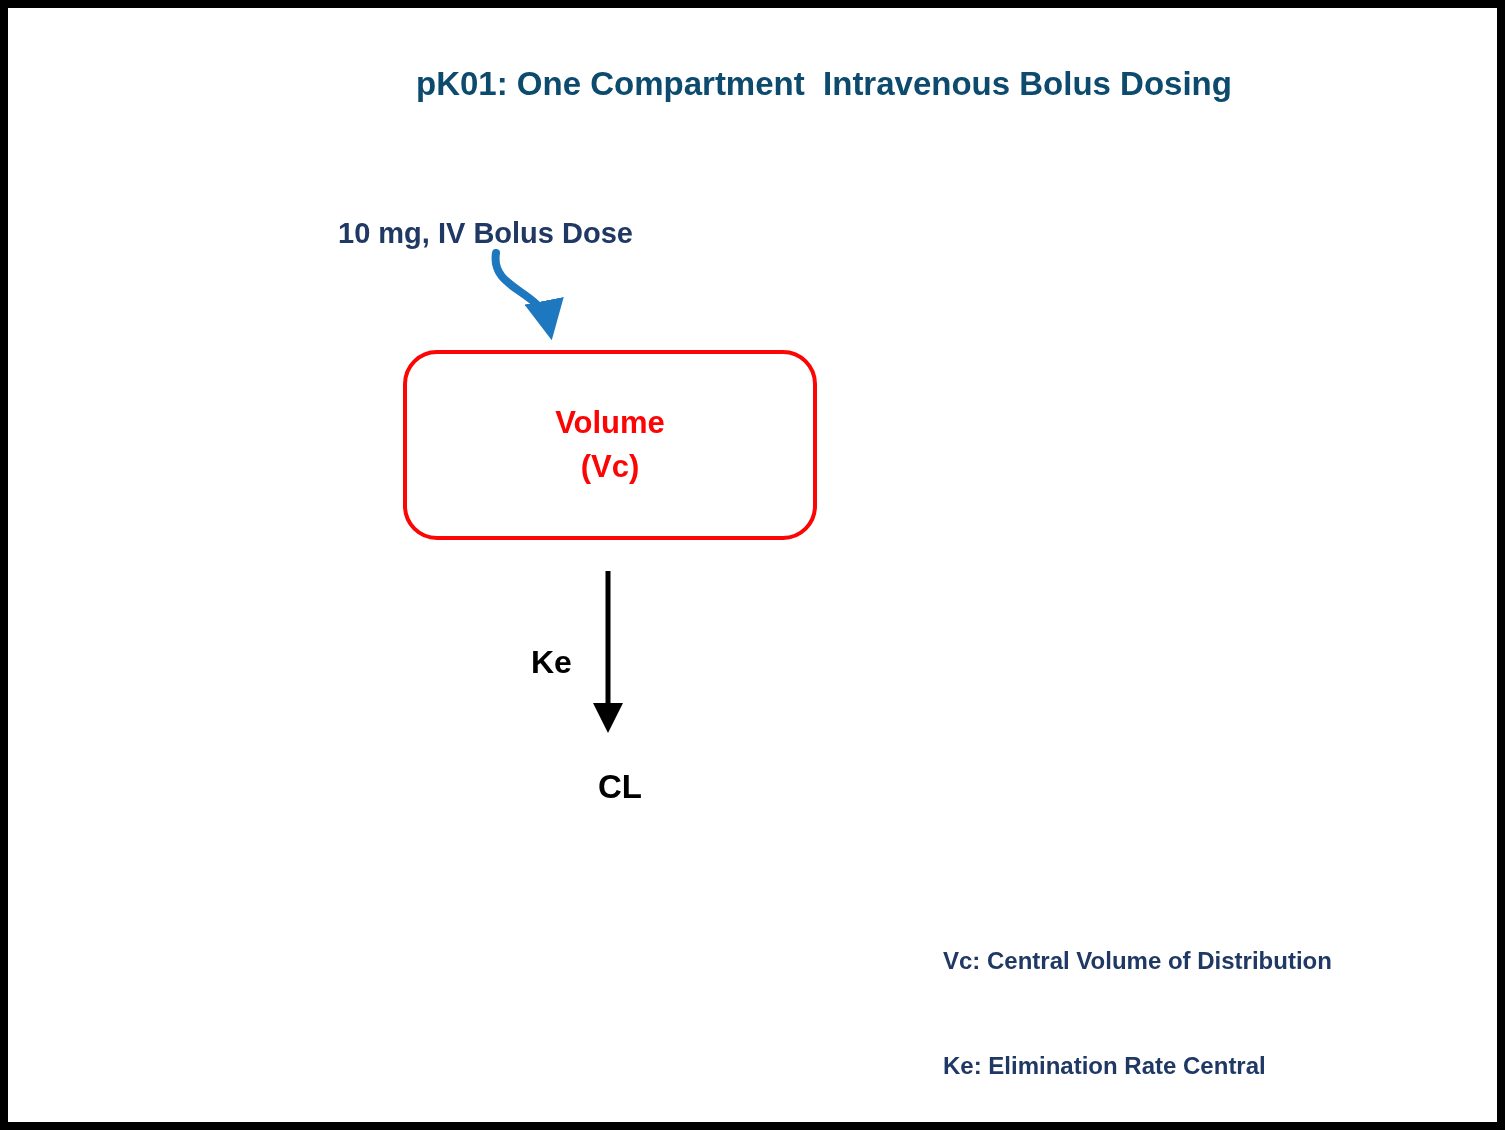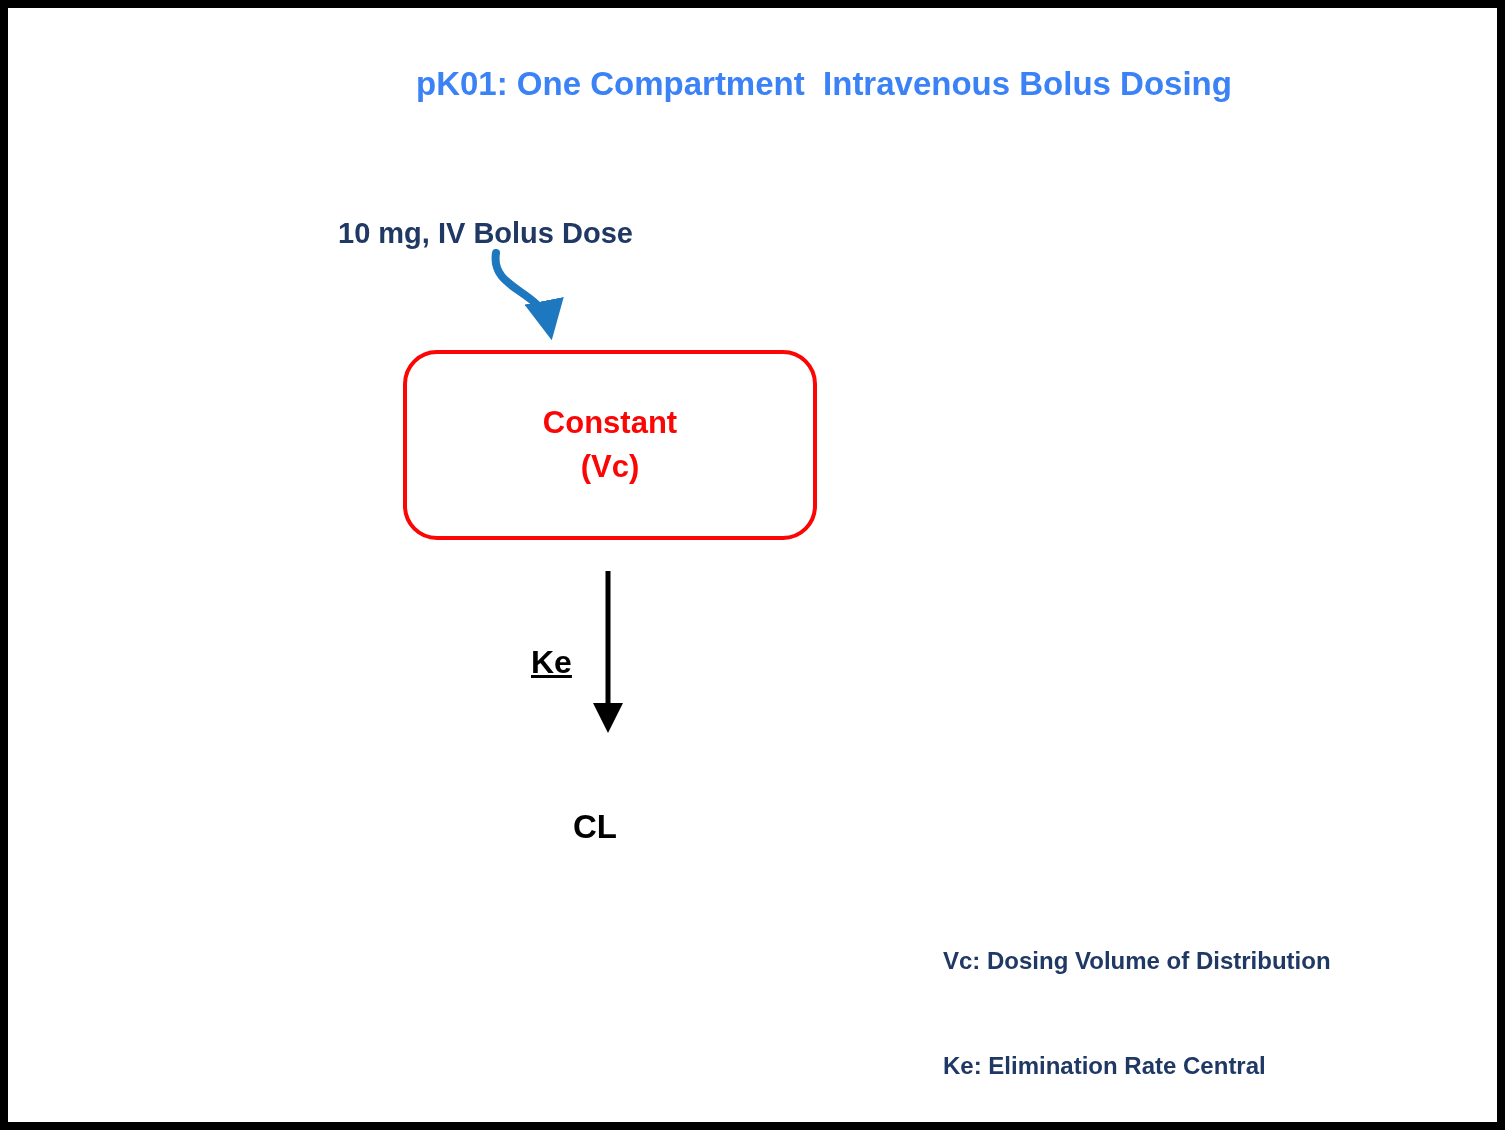--- a/index.html
+++ b/index.html
@@ -16,21 +16,21 @@
     background: #ffffff;
     font-family: "Liberation Sans", "DejaVu Sans", sans-serif;
     overflow: hidden;
   }
   .title {
     position: absolute;
     left: 408px;
     top: 57px;
     font-size: 33px;
     font-weight: bold;
-    color: #3b82f6;
+    color: #0c4a6e;
     white-space: pre; 
     letter-spacing: 0px;
   }
   .dose-label {
     position: absolute;
     left: 330px;
     top: 209px;
     font-size: 29px;
     font-weight: bold;
     color: #1F3864;
@@ -66,30 +66,28 @@
     line-height: 44px;
     text-align: center;
   }
   .ke-label {
     position: absolute;
     left: 523px;
     top: 636px;
     font-size: 32px;
     font-weight: bold;
     color: #000000;
-    text-decoration: underline;
   }
   .cl-label {
     position: absolute;
-    left: 565px;
+    left: 590px;
     top: 760px;
     font-size: 33px;
     font-weight: bold;
     color: #000000;
-    margin-top: 40px;
   }
   .legend {
     position: absolute;
     left: 935px;
     top: 865px;
     font-size: 24px;
     font-weight: bold;
     color: #1F3864;
     line-height: 35px;
     white-space: pre;
@@ -113,27 +111,27 @@
         <path d="M0,0 L6,3 L0,6 Z" fill="#000000"></path>
       </marker>
     </defs>
 
     <path d="M 488 245 C 482 282, 534 282, 541 318" fill="none" stroke="#1E78BF" stroke-width="8" stroke-linecap="round" marker-end="url(#blueHead)"></path>
 
     <line x1="600" y1="563" x2="600" y2="715" stroke="#000000" stroke-width="5" marker-end="url(#blackHead)"></line>
   </svg>
 
   <div class="central-box">
-    <div class="line">Constant</div>
+    <div class="line">Volume</div>
     <div class="line">(Vc)</div>
   </div>
 
   <div class="ke-label">Ke</div>
 
   <div class="cl-label">CL</div>
 
   <div class="legend">
-    <div>Vc: Dosing Volume of Distribution</div>
+    <div>Vc: Central Volume of Distribution</div>
     <div>Ke: Elimination Rate Central</div>
     
   </div>
 
 </div>
 
 </body></html>

